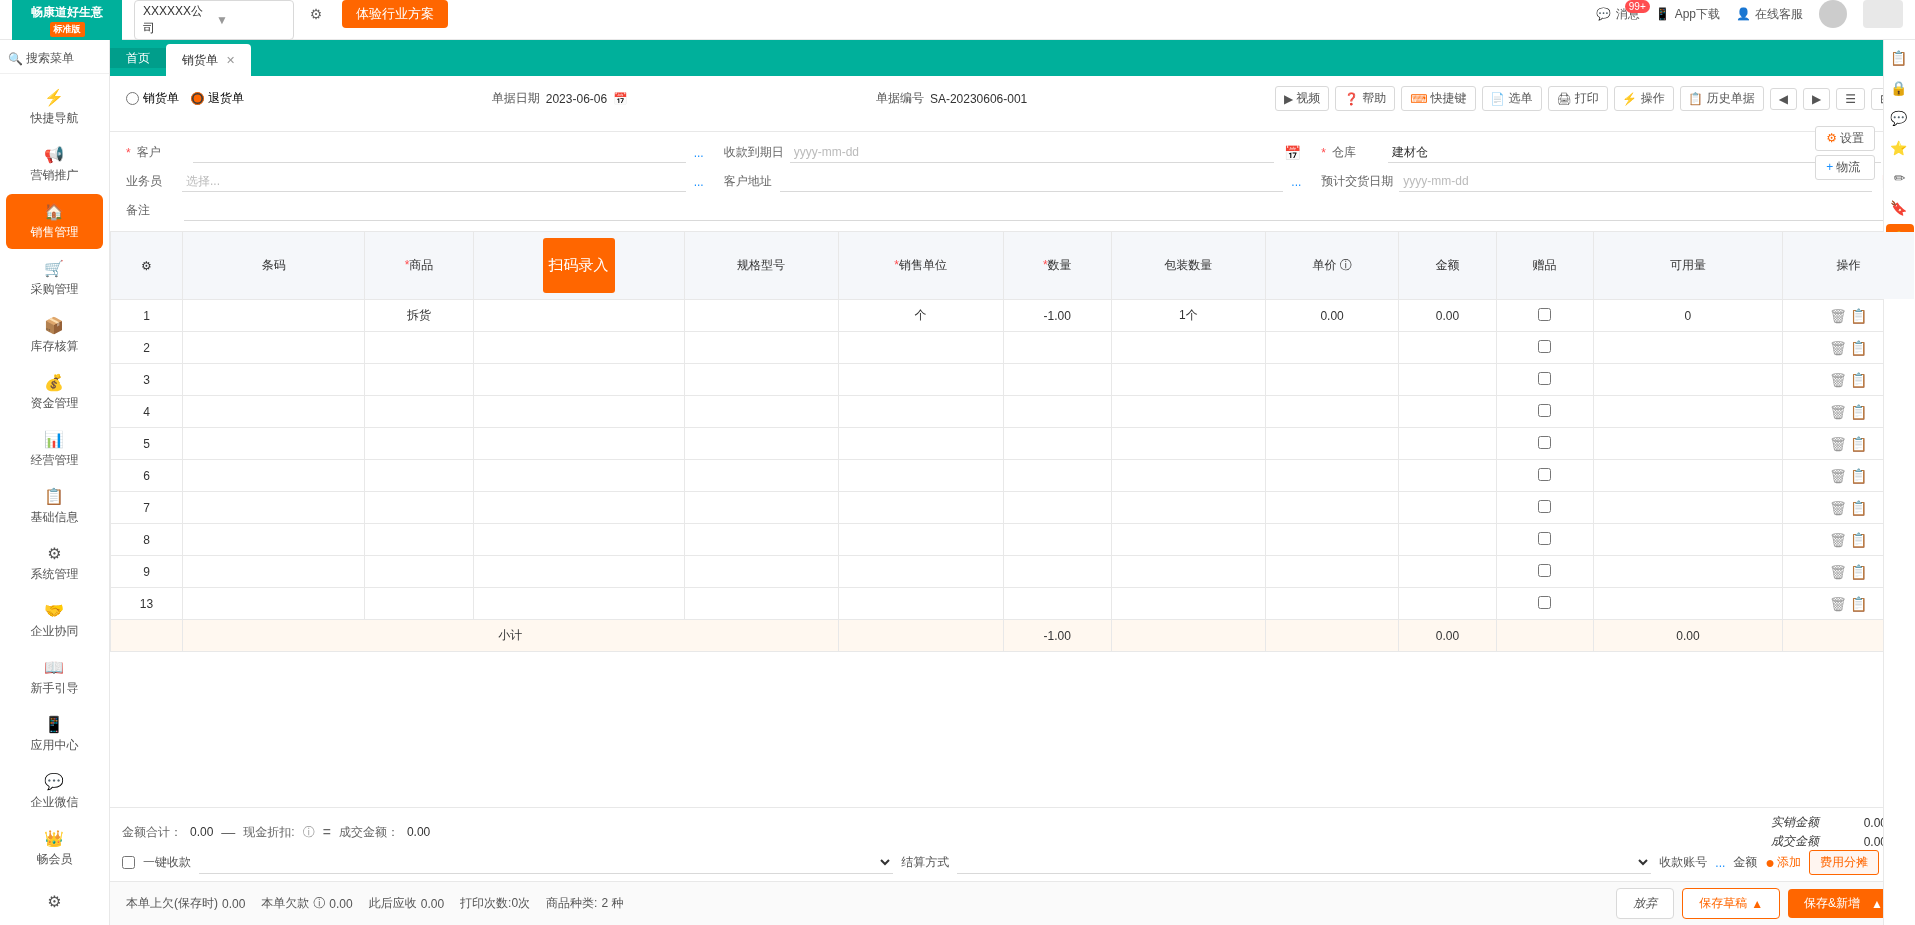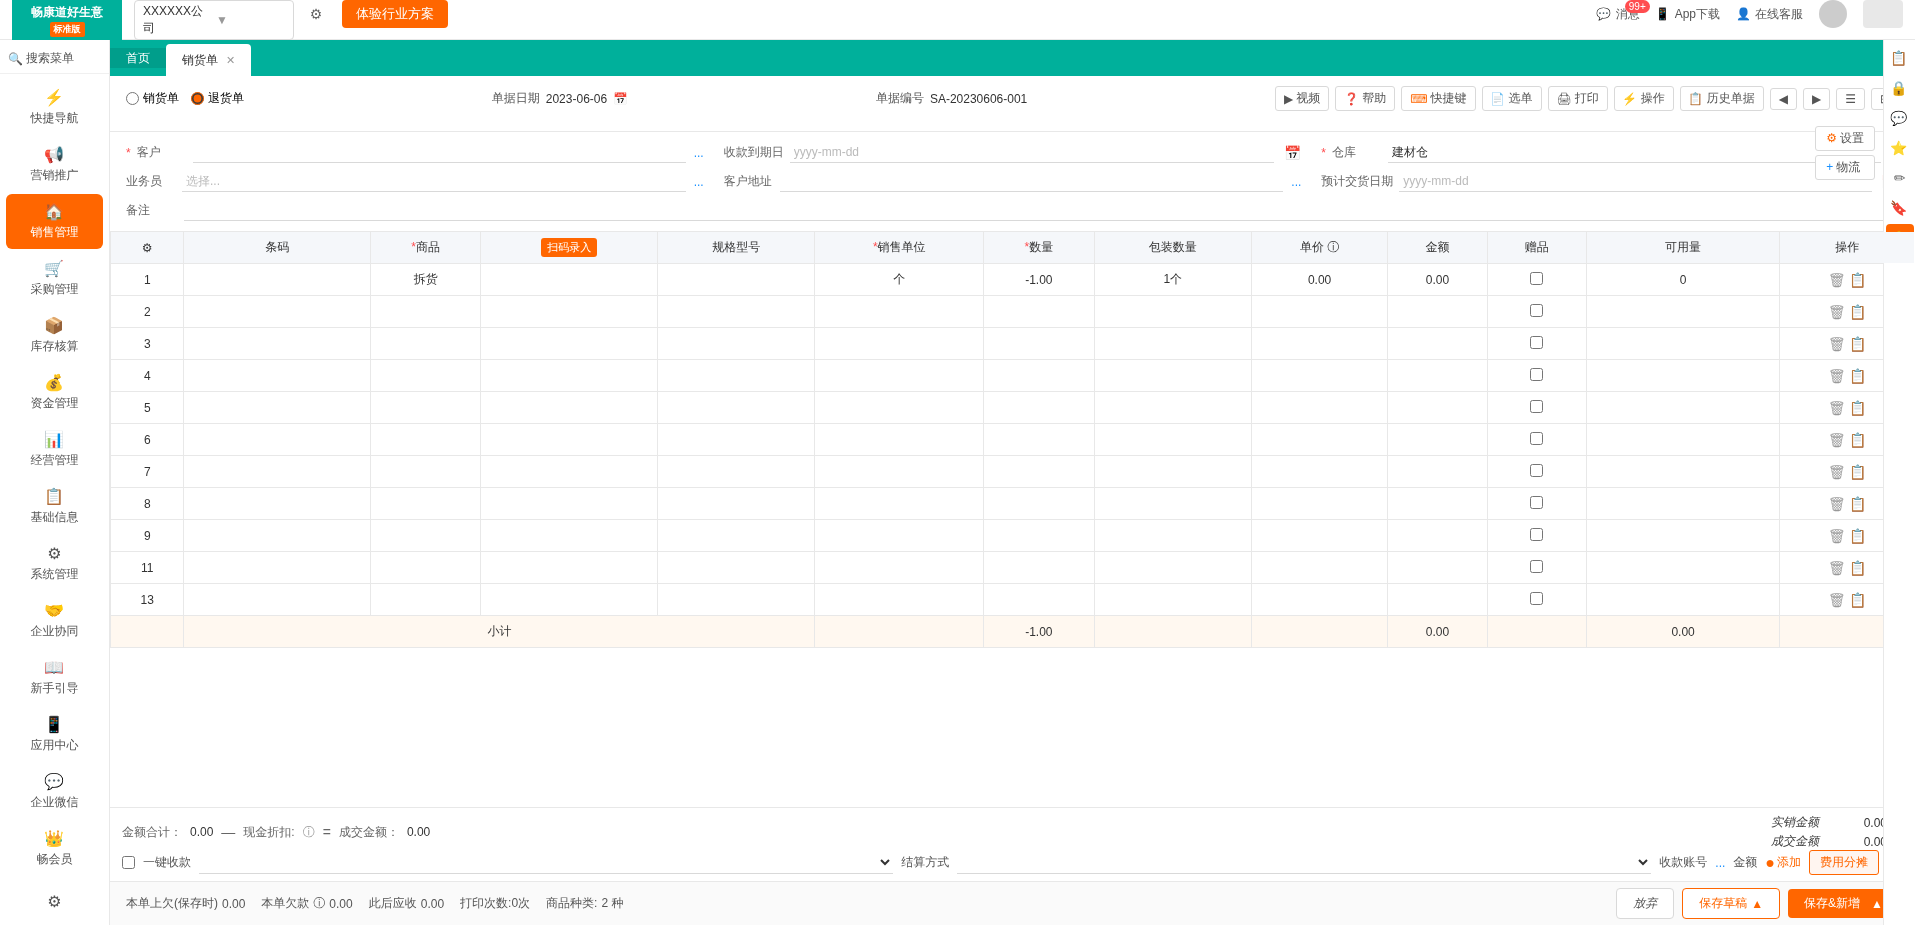--- a/index.html
+++ b/index.html
@@ -115,21 +115,21 @@
       background: #f5f7fa; border: 1px solid #e8e8e8; padding: 6px 8px;
       color: #333; font-weight: 500; white-space: nowrap; text-align: center;
       position: sticky; top: 0; z-index: 2;
     }
     .data-table td {
       border: 1px solid #e8e8e8; padding: 4px 8px; color: #333;
       text-align: center; height: 32px;
     }
     .scan-btn {
       background: #ff6600; color: #fff; border: none; border-radius: 3px;
-      padding: 2px 6px; cursor: pointer; font-size: 11px;
+      padding: 18px 6px; cursor: pointer; font-size: 15px;
     }
     .required-star { color: #ff4d4f; }
     .col-num { color: #999; }
     .negative { color: #ff4d4f; }
     .action-btn { background: none; border: none; cursor: pointer; color: #999; font-size: 14px; }
     .subtotal-row td { background: #fff8f0; font-weight: 500; }
 
     
     .bottom-area { background: #fff; border-top: 1px solid #e8e8e8; padding: 6px 12px; }
     .amount-row { display: flex; align-items: center; gap: 8px; color: #555; }
@@ -617,38 +617,20 @@
       <td></td>
       <td></td>
       <td><input type="checkbox" style=""></td>
       <td></td>
       <td>
         <button class="action-btn">🗑</button>
         <button class="action-btn">📋</button>
       </td>
     </tr>
             <tr>
-      <td class="col-num">11</td>
-      <td><input type="text" style="border: none; outline: none; width: 60px;" value=""></td>
-      <td></td>
-      <td></td>
-      <td></td>
-      <td></td>
-      <td class=""></td>
-      <td></td>
-      <td></td>
-      <td></td>
-      <td><input type="checkbox" style=""></td>
-      <td></td>
-      <td>
-        <button class="action-btn">🗑</button>
-        <button class="action-btn">📋</button>
-      </td>
-    </tr>
-            <tr>
       <td class="col-num">13</td>
       <td><input type="text" style="border: none; outline: none; width: 60px;" value=""></td>
       <td></td>
       <td></td>
       <td></td>
       <td></td>
       <td class=""></td>
       <td></td>
       <td></td>
       <td></td>

